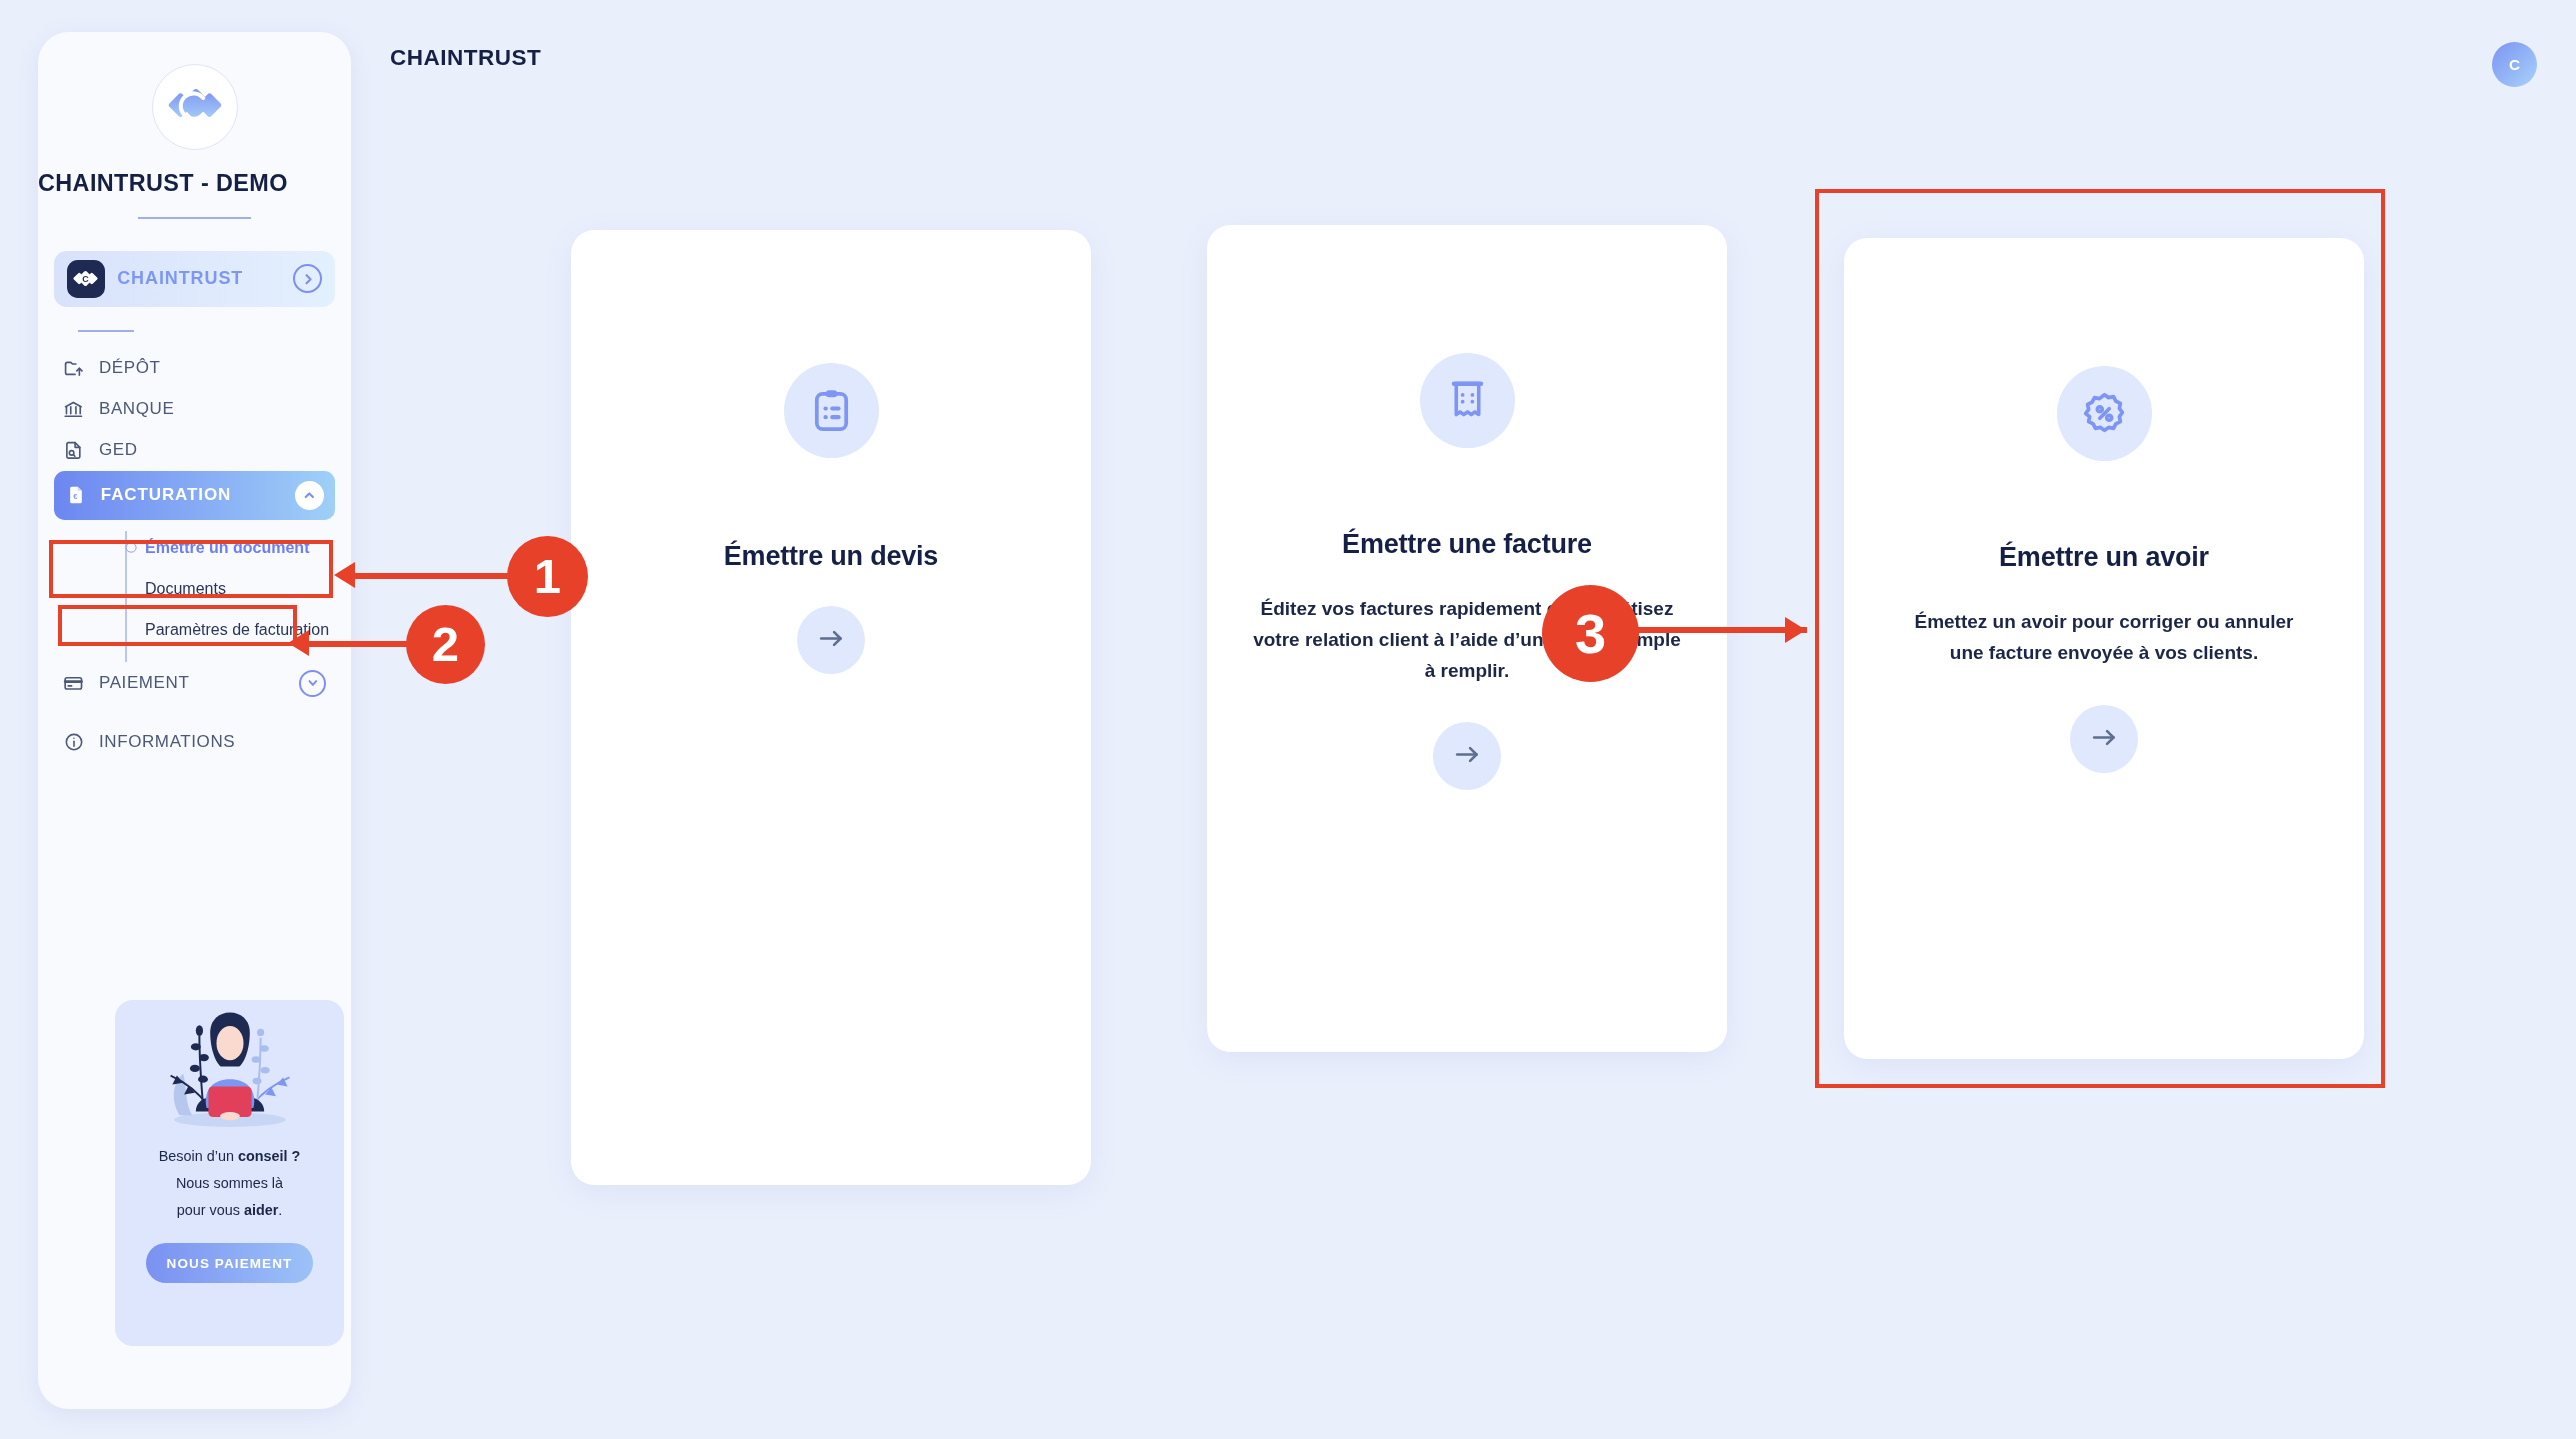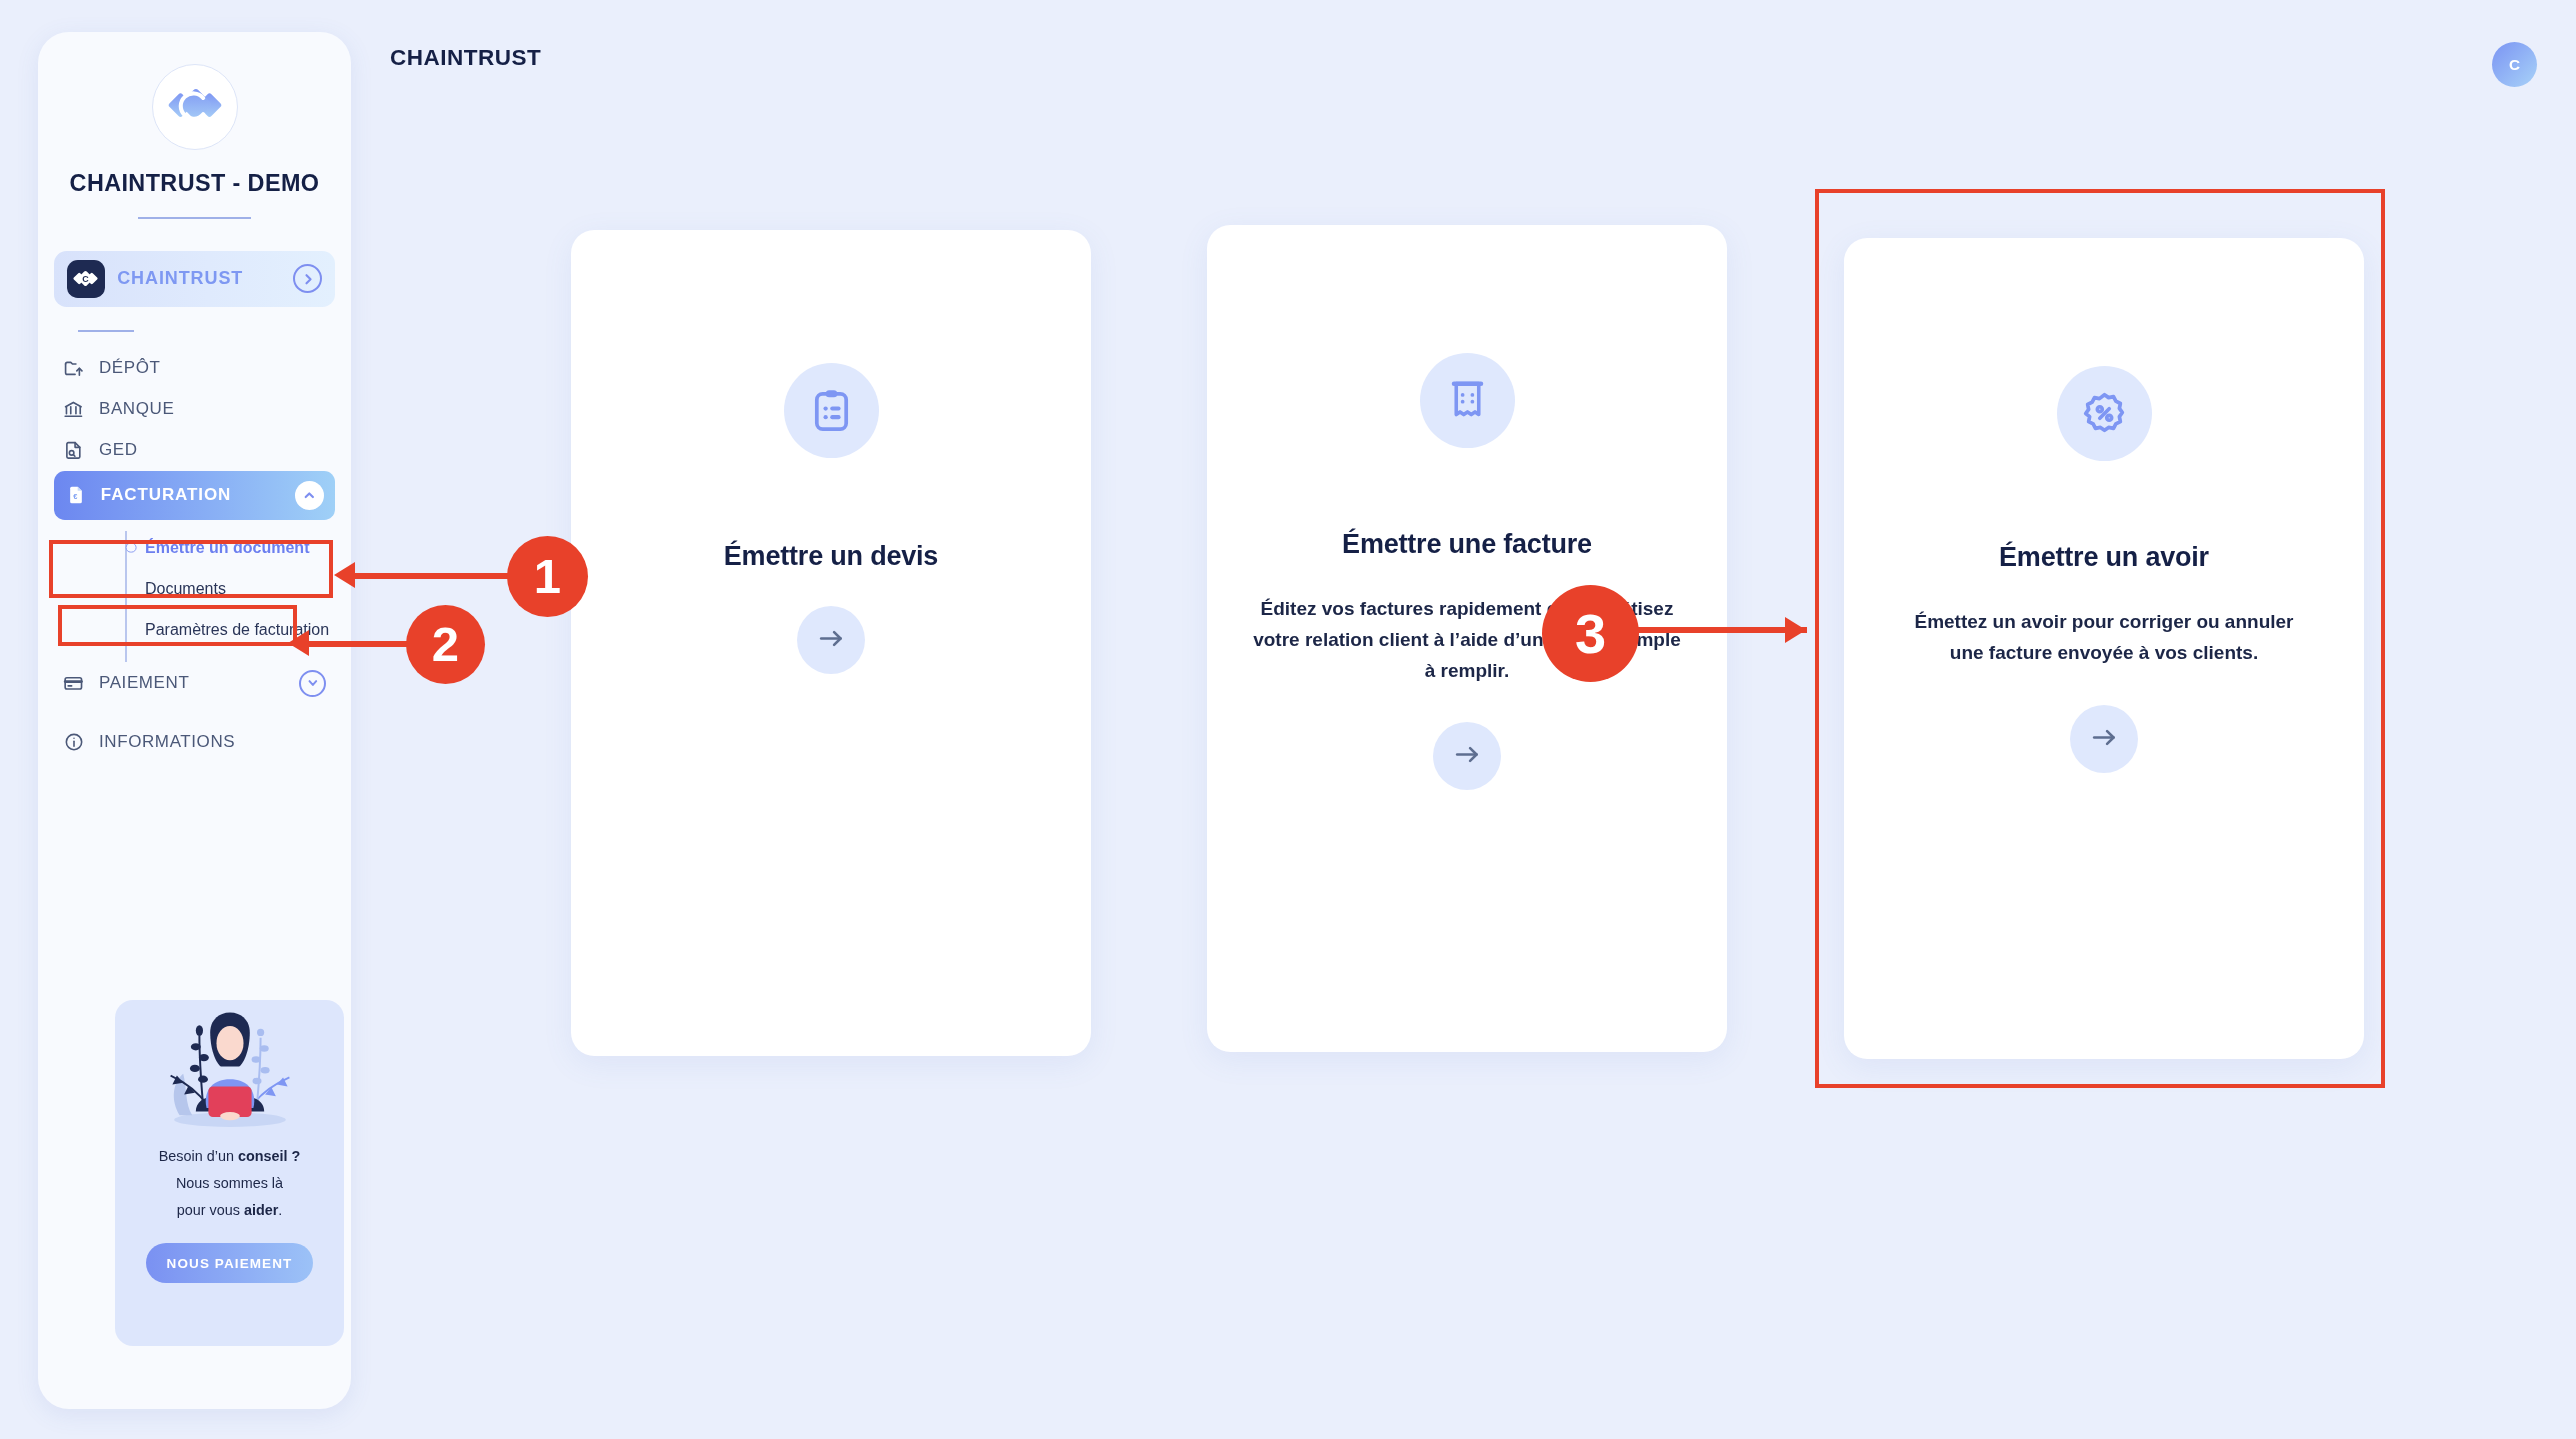--- a/index.html
+++ b/index.html
@@ -38,21 +38,20 @@
   .logo-circle {
     width: 86px; height: 86px;
     border-radius: 50%;
     background: #FFFFFF;
     border: 0.9px solid #DDE5F8;
     display: flex; align-items: center; justify-content: center;
   }
 
   .org-title {
     margin-top: 20px;
-    text-align: center;
     font-size: 23.4px;
     font-weight: bold;
     letter-spacing: 0.4px;
     color: #152046;
   }
   .org-rule {
     width: 113px; height: 1.8px;
     background: #9FB0E8;
     margin: 20px auto 0 auto;
   }
@@ -215,21 +214,21 @@
     font-size: 15.3px;
     font-weight: bold;
     display: flex; align-items: center; justify-content: center;
   }
 
   
   .card {
     position: absolute;
     top: 230px;
     width: 520px;
-    height: 826px;
+    height: 955px;
     background: #FFFFFF;
     border-radius: 23.4px;
     box-shadow: 0 7.2px 31px rgba(90,120,200,0.09);
     display: flex;
     flex-direction: column;
     align-items: center;
   }
   #card-devis   { left: 571px; }
   #card-facture { left: 1207px; top: 225px; height: 827px; }
   #card-avoir   { left: 1844px; top: 225px; height: 821px; margin-top: 13px; }

